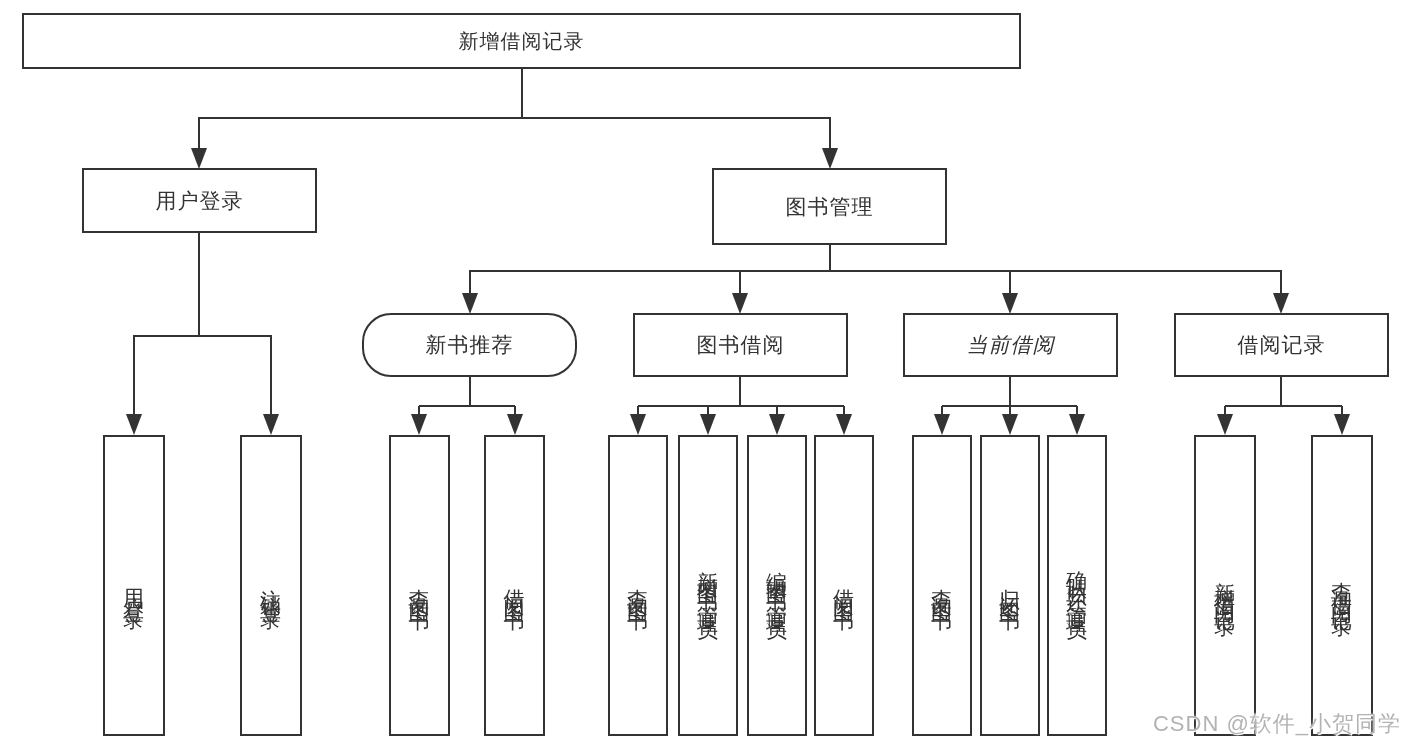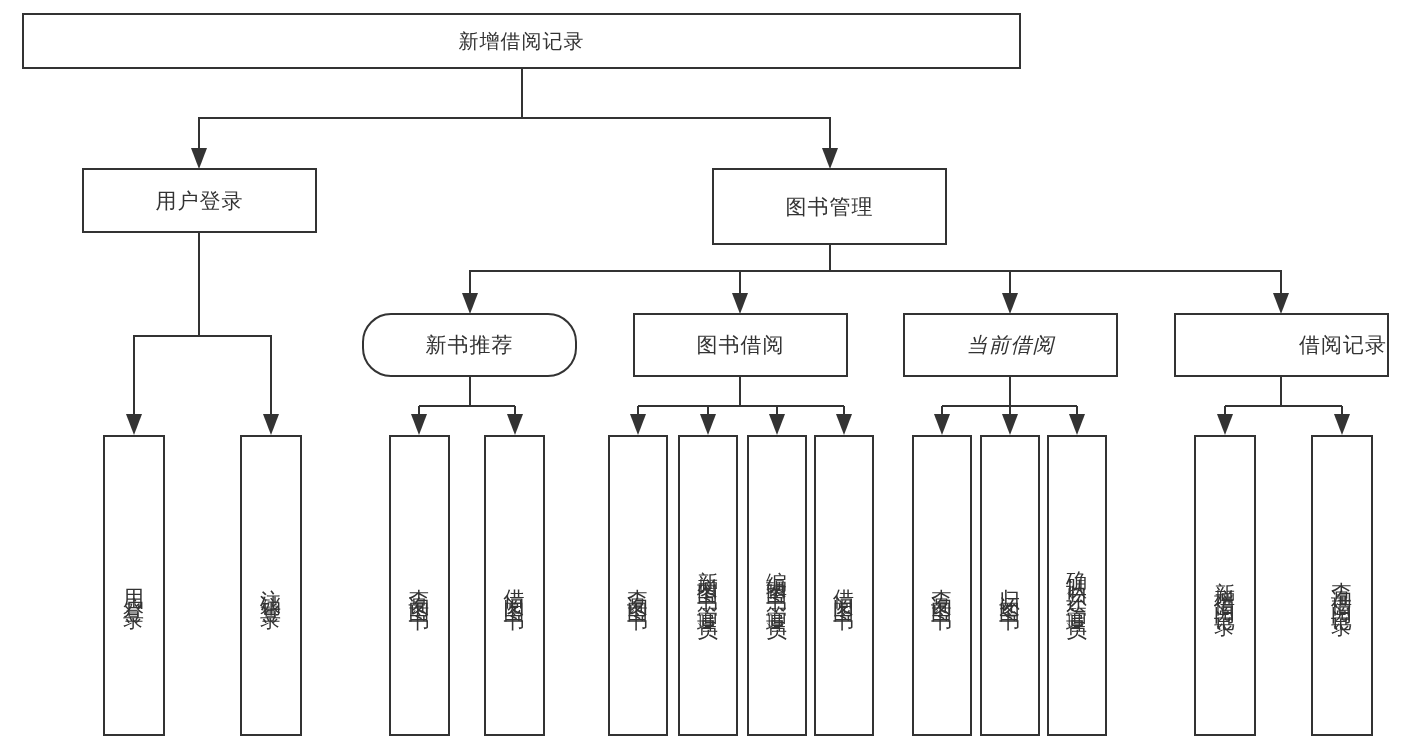--- a/index.html
+++ b/index.html
@@ -107,21 +107,21 @@
 
   <div class="box hbox" style="left:362px; top:313px; width:215px; height:64px;border-radius:29px;">
     <span>新书推荐</span>
   </div>
   <div class="box hbox" style="left:633px; top:313px; width:215px; height:64px;">
     <span>图书借阅</span>
   </div>
   <div class="box hbox" style="left:903px; top:313px; width:215px; height:64px;font-style:italic;">
     <span>当前借阅</span>
   </div>
-  <div class="box hbox" style="left:1174px; top:313px; width:215px; height:64px;justify-content:flex-end;">
+  <div class="box hbox" style="left:1174px; top:313px; width:215px; height:64px;">
     <span>借阅记录</span>
   </div>
 
   <div class="box vbox" style="left:103px; top:435px; width:62px; height:301px;">
     <span class="vlabel">用户登录</span>
   </div>
   <div class="box vbox" style="left:240px; top:435px; width:62px; height:301px;">
     <span class="vlabel">注销登录</span>
   </div>
 
@@ -155,14 +155,15 @@
     <span class="vlabel">确认归还（管理员）</span>
   </div>
 
   <div class="box vbox" style="left:1194px; top:435px; width:62px; height:301px;">
     <span class="vlabel">新增借阅记录</span>
   </div>
   <div class="box vbox" style="left:1311px; top:435px; width:62px; height:301px;">
     <span class="vlabel">查询借阅记录</span>
   </div>
 
+  <div class="watermark">CSDN @软件_小贺同学</div>
 
 </div>
 
 </body></html>

